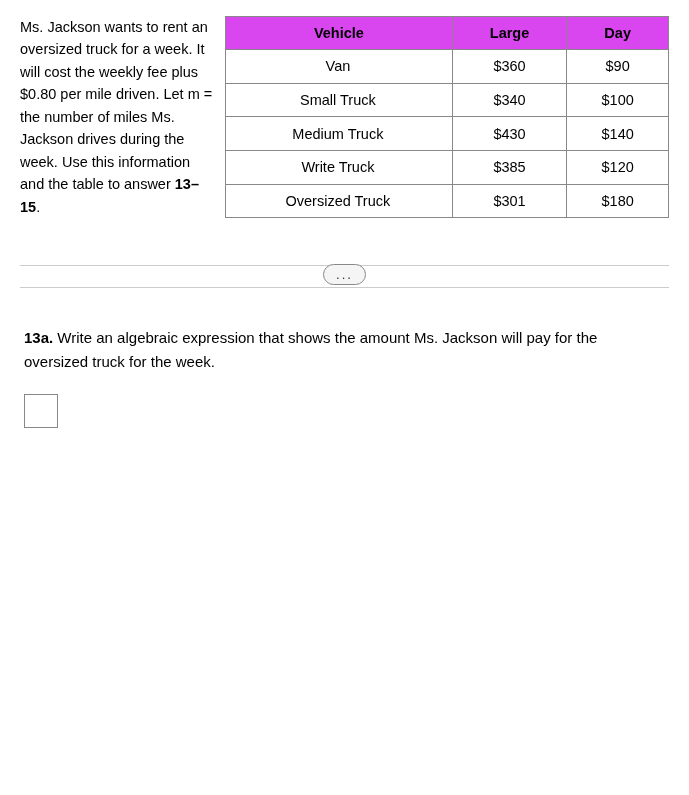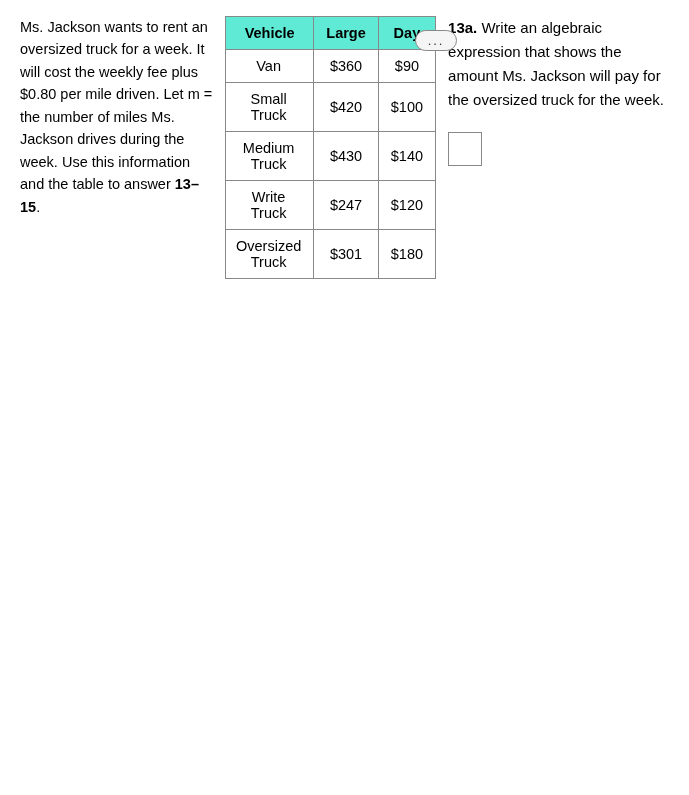--- a/index.html
+++ b/index.html
@@ -13,20 +13,22 @@
       font-size: 15px;
       background: #fff;
       color: #000;
       width: 689px;
       min-height: 795px;
       padding: 16px 20px;
     }
 
     .main-content {
       display: flex;
+      flex-direction: column;
+      gap: 20px;
     }
 
     .top-section {
       display: flex;
       flex-direction: row;
       margin-bottom: 12px;
     }
 
     .problem-text {
       width: 205px;
@@ -49,21 +51,21 @@
     .rental-table th,
     .rental-table td {
       border: 1.5px solid #888;
       padding: 8px 12px;
       text-align: center;
       vertical-align: middle;
     }
 
     .rental-table th {
       font-weight: bold;
-      background: #5eead4;
+      background: #d946ef;
     }
 
     .rental-table td.vehicle-name {
       text-align: center;
       padding-left: 10px;
     }
 
     .rental-table td.price {
       text-align: center;
     }
@@ -94,21 +96,20 @@
 
     .bottom-line {
       width: 100%;
       border: none;
       border-top: 1.5px solid #ccc;
       margin-bottom: 20px;
     }
 
     .question-section {
       padding: 0 4px;
-      margin-left: 8px;
     }
 
     .question-label {
       font-size: 15px;
       line-height: 1.6;
       margin-bottom: 16px;
     }
 
     .question-label strong {
       font-weight: bold;
@@ -142,31 +143,31 @@
         </tr>
       </thead>
       <tbody>
         <tr>
           <td class="vehicle-name">Van</td>
           <td class="price">$360</td>
           <td class="price">$90</td>
         </tr>
         <tr>
           <td class="vehicle-name">Small Truck</td>
-          <td class="price">$420</td>
+          <td class="price">$340</td>
           <td class="price">$100</td>
         </tr>
         <tr>
           <td class="vehicle-name">Medium Truck</td>
           <td class="price">$430</td>
           <td class="price">$140</td>
         </tr>
         <tr>
           <td class="vehicle-name">Write Truck</td>
-          <td class="price">$247</td>
+          <td class="price">$385</td>
           <td class="price">$120</td>
         </tr>
         <tr>
           <td class="vehicle-name">Oversized Truck</td>
           <td class="price">$301</td>
           <td class="price">$180</td>
         </tr>
       </tbody>
     </table>
 

